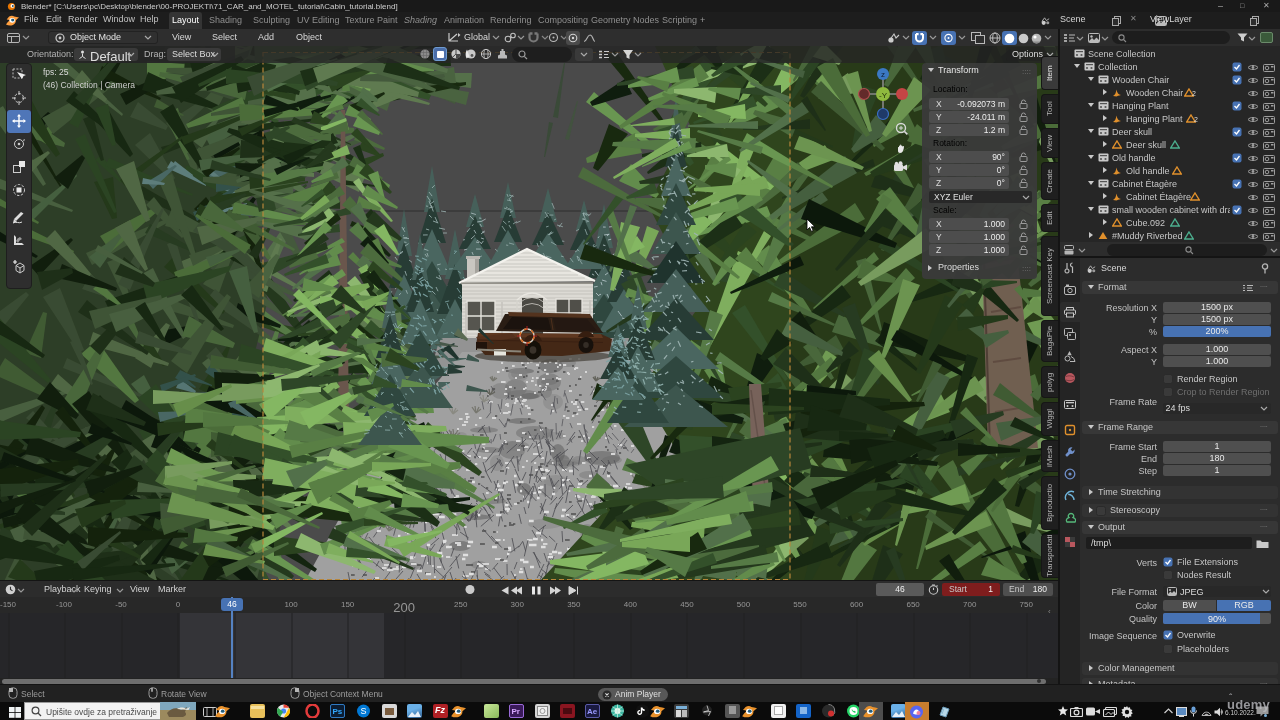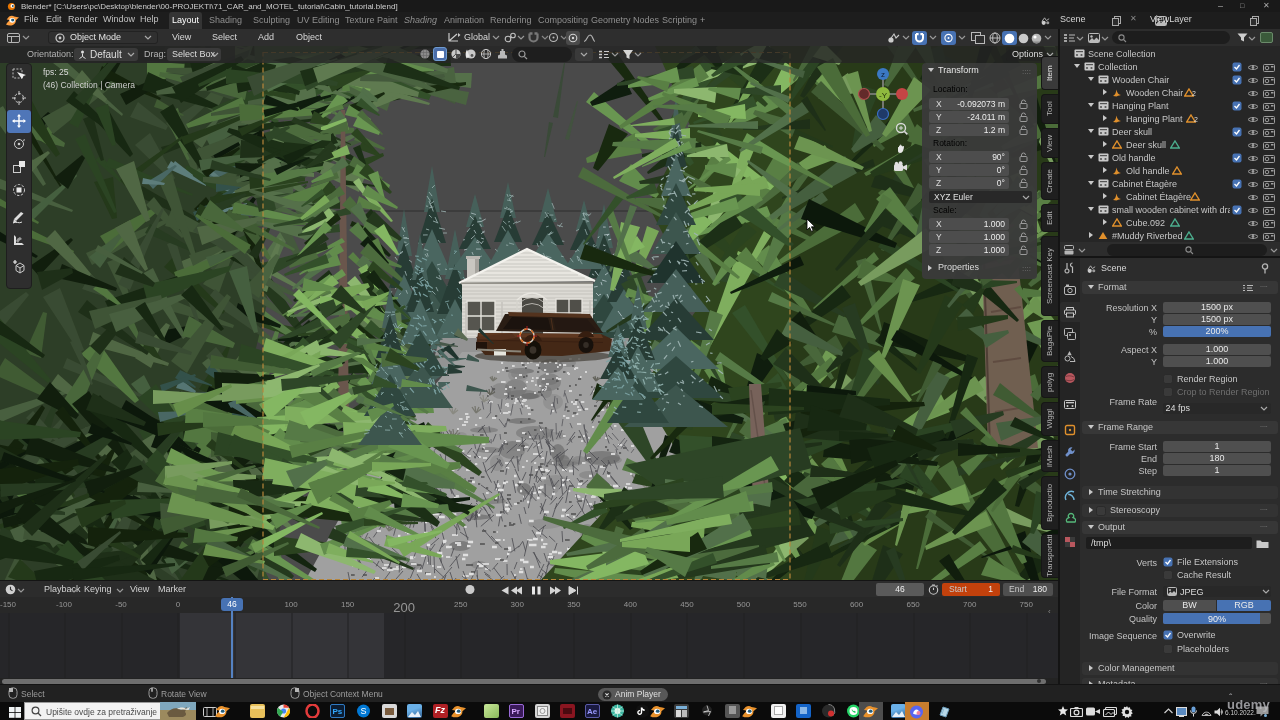--- a/index.html
+++ b/index.html
@@ -1853,21 +1853,21 @@
     <path d="M1 1l3 3 3-3" stroke="#999" stroke-width="1.2" fill="none"></path>
   </svg>
 <div class="abs toolset"></div>
 <div class="abs" style="left:0;top:46px;width:235px;height:17px;background:rgba(38,38,38,0.75);"></div>
 <span class="abs" style="left:27px;top:48.5px;color:#b4b4b4;font-size:9px;">Orientation:</span>
 <span class="pill" style="left:74px;top:48px;width:64px;height:13px;background:#3a3a3a;"></span>
 <svg class="abs" style="left:78px;top:50px" width="9" height="9">
     <circle cx="4.5" cy="2" r="1.5" fill="#ddd"></circle>
     <path d="M4.5 3.5v3M4.5 6.5l-3 2M4.5 6.5l3 2" stroke="#ddd"></path>
   </svg>
-<span class="abs" style="left:90px;top:48.5px;color:#dedede;font-size:10px;">Default</span>
+<span class="abs" style="left:90px;top:48.5px;color:#dedede;font-size:13px;">Default</span>
 <svg class="abs" style="left:127px;top:51.5px" width="8" height="6">
     <path d="M1 1l3 3 3-3" stroke="#aaa" stroke-width="1.2" fill="none"></path>
   </svg>
 <span class="abs" style="left:144px;top:48.5px;color:#b4b4b4;font-size:9px;">Drag:</span>
 <span class="pill" style="left:167px;top:48px;width:54px;height:13px;background:#3a3a3a;"></span>
 <span class="abs" style="left:172px;top:48.5px;color:#dedede;font-size:9px;">Select Box</span>
 <svg class="abs" style="left:211px;top:51.5px" width="8" height="6">
     <path d="M1 1l3 3 3-3" stroke="#aaa" stroke-width="1.2" fill="none"></path>
   </svg>
 <svg class="abs" style="left:419px;top:48px" width="12" height="12">
@@ -2558,21 +2558,21 @@
     </svg>
     <span class="plabel" style="left:20px;top:299px;width:77px;color:#c3c3c3">Verts</span>
     <svg class="abs" style="left:103px;top:299px" width="10" height="10">
       <rect x="0.5" y="0.5" width="9" height="9" rx="2" fill="#4772b3"></rect>
       <path d="M2.5 5l2 2 3-4" stroke="#fff" stroke-width="1.3" fill="none"></path>
     </svg>
     <span class="abs" style="left:117px;top:299px;">File Extensions</span>
     <svg class="abs" style="left:103px;top:312px" width="10" height="10">
       <rect x="0.5" y="0.5" width="9" height="9" rx="2" fill="#3a3a3a" stroke="#2a2a2a"></rect>
     </svg>
-    <span class="abs" style="left:117px;top:312px;">Cache Result</span>
+    <span class="abs" style="left:117px;top:312px;">Nodes Result</span>
     <span class="plabel" style="left:20px;top:328px;width:77px;color:#c3c3c3">File Format</span>
     <div class="pfieldd" style="left:103px;top:327.5px;width:108px;"></div>
     <svg class="abs" style="left:107px;top:329px" width="10" height="9">
       <rect x="0.5" y="0.5" width="9" height="8" rx="1" fill="none" stroke="#bbb"></rect>
       <circle cx="3" cy="3" r="1" fill="#bbb"></circle>
       <path d="M1 7l2.5-2.5 1.5 1.5 2-2L9 6v2H1z" fill="#bbb"></path>
     </svg>
     <span class="abs" style="left:120px;top:328.5px;color:#dcdcdc;">JPEG</span>
     <svg class="abs" style="left:202px;top:331px" width="8" height="6">
       <path d="M1 1l3 3 3-3" stroke="#aaa" stroke-width="1.2" fill="none"></path>
@@ -2630,21 +2630,21 @@
       <rect x="33" y="0.5" width="3" height="8" fill="#e8e8e8"></rect>
       <rect x="38.5" y="0.5" width="3" height="8" fill="#e8e8e8"></rect>
       <path d="M51 0.5l6 4-6 4zM56 0.5l6 4-6 4z" fill="#d5d5d5"></path>
       <path d="M70 0.5l7 4-7 4zM78.5 0.5v8" fill="#d5d5d5" stroke="#d5d5d5"></path>
     </svg>
     <div class="abs" style="left:876px;top:2px;width:48px;height:12.5px;background:#5a5a5a;border-radius:2px;color:#f0f0f0;text-align:center;font-size:8.5px;line-height:12px;">46</div>
     <svg class="abs" style="left:928px;top:3px" width="11" height="11">
       <circle cx="5.5" cy="6" r="4.2" fill="none" stroke="#c9c9c9" stroke-width="1.1"></circle>
       <path d="M5.5 6V3.8M4 1h3M8.5 2.5l1-1" stroke="#c9c9c9" stroke-width="1.1"></path>
     </svg>
-    <div class="abs" style="left:942px;top:2px;width:58px;height:12.5px;background:#c2410c;border-radius:2px;font-size:8.5px;line-height:12px;color:#c9c9c9;"><span style="margin-left:7px;">Start</span><span style="float:right;margin-right:7px;color:#eee;">1</span></div>
+    <div class="abs" style="left:942px;top:2px;width:58px;height:12.5px;background:#7f1d1d;border-radius:2px;font-size:8.5px;line-height:12px;color:#c9c9c9;"><span style="margin-left:7px;">Start</span><span style="float:right;margin-right:7px;color:#eee;">1</span></div>
     <div class="abs" style="left:1003px;top:2px;width:50px;height:12.5px;background:#4f4f4f;border-radius:2px;font-size:8.5px;line-height:12px;color:#c9c9c9;"><span style="margin-left:6px;">End</span><span style="float:right;margin-right:6px;color:#eee;">180</span></div>
     <div class="ruler"></div>
     <span class="abs" style="left:-4px;top:19px;width:24px;text-align:center;font-size:8px;color:#969696;">-150</span>
     <span class="abs" style="left:52px;top:19px;width:24px;text-align:center;font-size:8px;color:#969696;">-100</span>
     <span class="abs" style="left:109px;top:19px;width:24px;text-align:center;font-size:8px;color:#969696;">-50</span>
     <span class="abs" style="left:166px;top:19px;width:24px;text-align:center;font-size:8px;color:#969696;">0</span>
     <span class="abs" style="left:279.1px;top:19px;width:24px;text-align:center;font-size:8px;color:#969696;">100</span>
     <span class="abs" style="left:335.65px;top:19px;width:24px;text-align:center;font-size:8px;color:#969696;">150</span>
     <span class="abs" style="left:392.2px;top:19px;width:24px;text-align:center;font-size:13px;color:#969696;">200</span>
     <span class="abs" style="left:448.75px;top:19px;width:24px;text-align:center;font-size:8px;color:#969696;">250</span>

